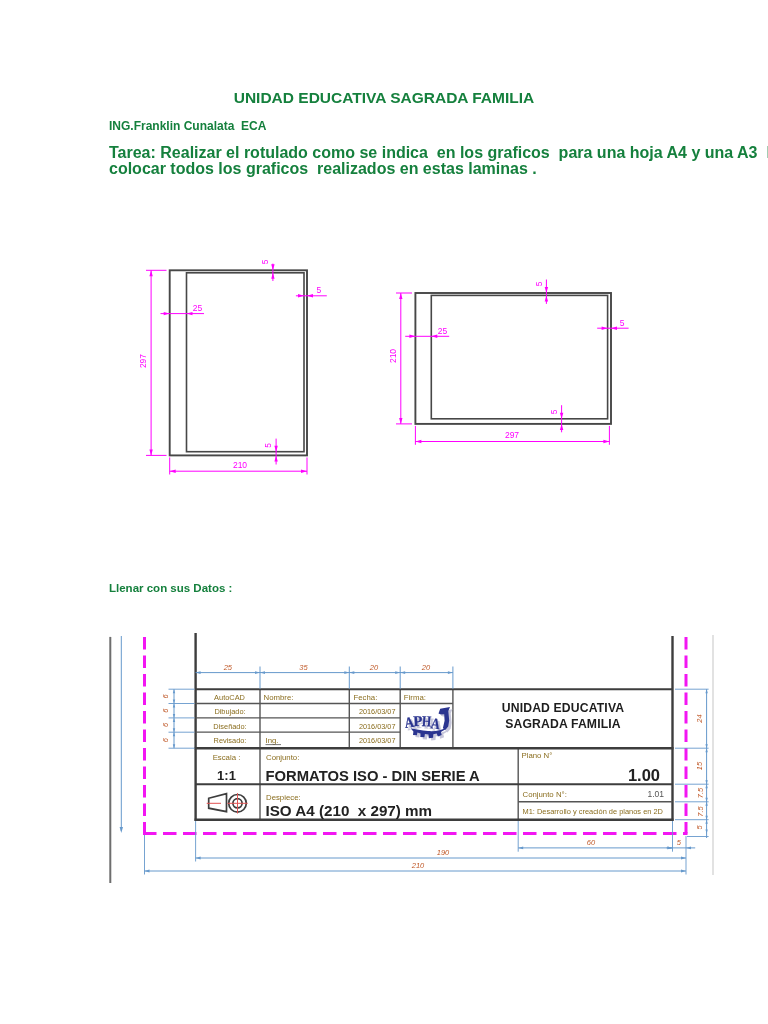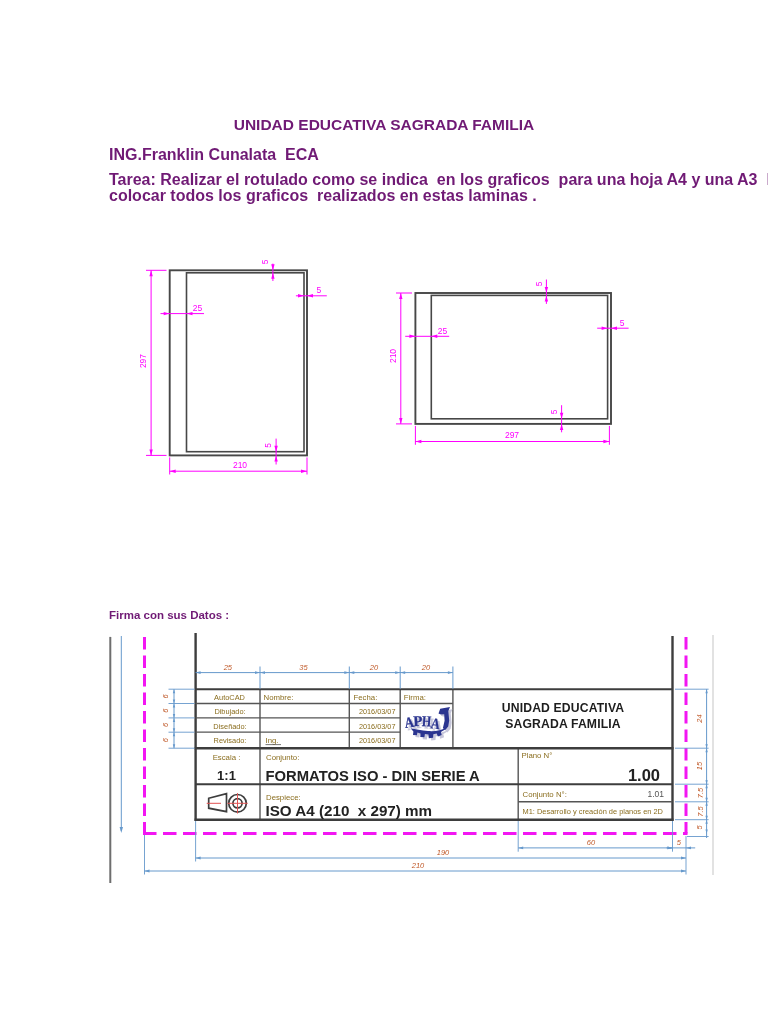--- a/index.html
+++ b/index.html
@@ -1,22 +1,22 @@
 <!DOCTYPE html>
 <html><head><meta charset="utf-8">
 <style>
 html,body{margin:0;padding:0;background:#ffffff;width:768px;height:1024px;overflow:hidden;}
 body{font-family:'Liberation Sans',sans-serif;position:relative;}
-.b{font-weight:bold;color:#701a75;position:absolute;margin-top:27px;}
+.b{font-weight:bold;color:#15803d;position:absolute;}
 </style></head>
 <body>
 <div class="b" style="top:88.5px;left:0;width:768px;text-align:center;font-size:15.5px;">UNIDAD EDUCATIVA SAGRADA FAMILIA</div>
-<div class="b" style="top:119px;left:109px;font-size:16px;">ING.Franklin Cunalata&nbsp; ECA</div>
+<div class="b" style="top:119px;left:109px;font-size:12px;">ING.Franklin Cunalata&nbsp; ECA</div>
 <div class="b" style="top:145px;left:109px;font-size:16px;line-height:16.4px;white-space:pre;">Tarea: Realizar el rotulado como se indica&nbsp; en los graficos&nbsp; para una hoja A4 y una A3&nbsp; luego<br>colocar todos los graficos&nbsp; realizados en estas laminas .</div>
-<div class="b" style="top:582px;left:109px;font-size:11.5px;">Firma con sus Datos :</div>
+<div class="b" style="top:582px;left:109px;font-size:11.5px;">Llenar con sus Datos :</div>
 <svg width="768" height="1024" viewBox="0 0 768 1024" style="position:absolute;top:0;left:0;">
 <rect x="169.7" y="270.3" width="137.3" height="185.09999999999997" fill="white" stroke="#474747" stroke-width="1.9"></rect>
 <rect x="186.5" y="272.8" width="117.5" height="178.89999999999998" fill="none" stroke="#474747" stroke-width="1.6"></rect>
 <line x1="151.1" y1="270.3" x2="151.1" y2="455.4" stroke="#ff00ff" stroke-width="1" stroke-linecap="butt"></line>
 <polygon points="151.1,270.3 149.4,276.3 152.79999999999998,276.3" fill="#ff00ff"></polygon>
 <polygon points="151.1,455.4 149.4,449.4 152.79999999999998,449.4" fill="#ff00ff"></polygon>
 <line x1="146" y1="270.3" x2="166.5" y2="270.3" stroke="#ff00ff" stroke-width="1" stroke-linecap="butt"></line>
 <line x1="146" y1="455.4" x2="166.5" y2="455.4" stroke="#ff00ff" stroke-width="1" stroke-linecap="butt"></line>
 <text x="146.2" y="361" text-anchor="middle" style="font-family:'Liberation Sans',sans-serif;font-size:8.5px;fill:#ff00ff;" transform="rotate(-90 146.2 361)">297</text>
 <line x1="169.7" y1="471.2" x2="307.0" y2="471.2" stroke="#ff00ff" stroke-width="1" stroke-linecap="butt"></line>

